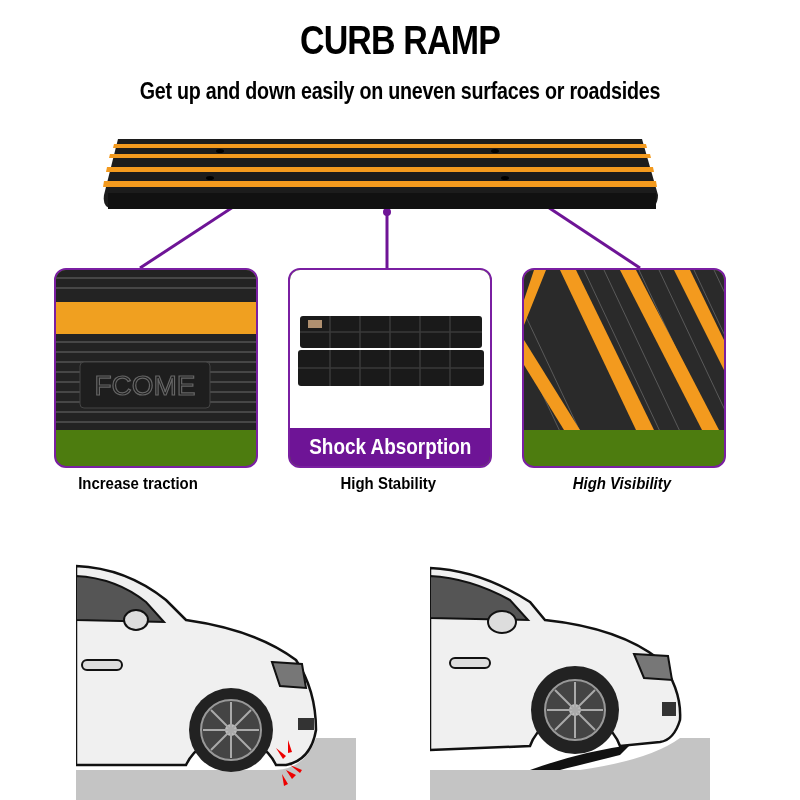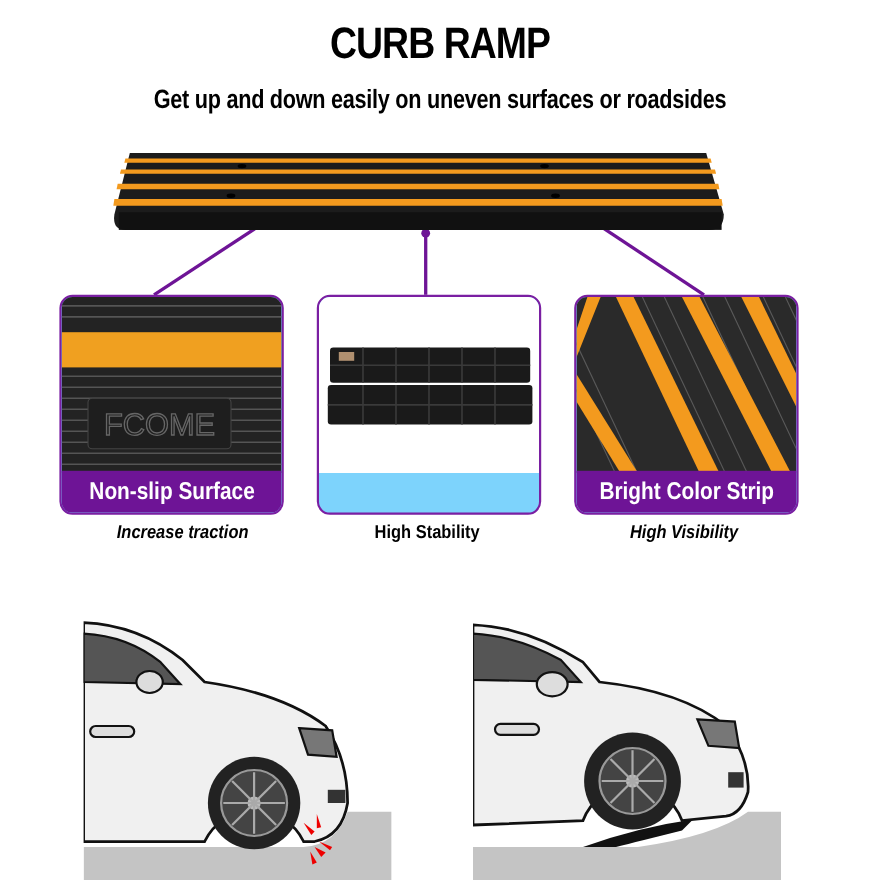--- a/index.html
+++ b/index.html
@@ -1,20 +1,20 @@
 <!DOCTYPE html>
 <html><head>
 <meta charset="utf-8">
 <style>
   html,body{margin:0;padding:0;background:#fff;}
   body{width:800px;height:800px;position:relative;overflow:hidden;font-family:"Liberation Sans",sans-serif;}
   .title{position:absolute;left:0;top:18px;width:800px;text-align:center;font-size:40px;font-weight:bold;color:#000;letter-spacing:-1px;transform:scaleX(0.85);}
   .subtitle{position:absolute;left:0;top:77px;width:800px;text-align:center;font-size:24px;font-weight:bold;color:#000;transform:scaleX(0.82);letter-spacing:-0.3px;}
   .ramp{position:absolute;left:100px;top:135px;width:560px;height:80px;}
-  .card{position:absolute;top:268px;width:200px;height:196px;border:2px solid #7a1fa2;border-radius:12px;overflow:hidden;background:#7dd3fc;}
+  .card{position:absolute;top:268px;width:200px;height:196px;border:2px solid #7a1fa2;border-radius:12px;overflow:hidden;background:#4d7c0f;}
   .card .photo{position:absolute;left:0;top:0;width:200px;height:160px;}
   .card .label{position:absolute;left:0;bottom:0;width:200px;height:38px;background:#6e1496;color:#fff;font-weight:bold;font-size:22px;line-height:38px;text-align:center;white-space:nowrap;}
   .card .label span{display:inline-block;transform:scaleX(0.86);}
   .caption{position:absolute;top:474px;width:204px;text-align:center;font-size:17px;font-weight:bold;color:#000;}
   .caption span{display:inline-block;transform:scaleX(0.88);}
   .scene{position:absolute;top:560px;width:280px;height:240px;}
   .connectors{position:absolute;left:0;top:0;width:800px;height:300px;pointer-events:none;}
 </style>
 </head>
 <body>
@@ -57,23 +57,22 @@
       <line x1="0" y1="112" x2="200" y2="112"></line>
         <line x1="0" y1="122" x2="200" y2="122"></line>
       <line x1="0" y1="132" x2="200" y2="132"></line>
         <line x1="0" y1="142" x2="200" y2="142"></line>
       <line x1="0" y1="152" x2="200" y2="152"></line>
     </g>
     <rect x="0" y="32" width="200" height="32" fill="#f0a020"></rect>
     <rect x="24" y="92" width="130" height="46" rx="4" fill="#1e1e1e" stroke="#444"></rect>
     <text x="89" y="125" text-anchor="middle" fill="none" stroke="#666" stroke-width="1.2" font-size="28" font-family="Liberation Sans, sans-serif">FCOME</text>
   </svg>
-  <div class="label"><span>Non-slip Surface</span></div>
 </div>
-<div class="caption" style="left:64px;font-style:italic;"><span>Increase traction</span></div>
+<div class="caption" style="left:36px;"><span>Increase traction</span></div>
 
 <div class="card" style="left:288px;">
   <svg class="photo" viewBox="0 0 200 160">
     <rect width="200" height="160" fill="#fff"></rect>
     <rect x="10" y="46" width="182" height="32" rx="3" fill="#1a1a1a"></rect>
     <rect x="8" y="80" width="186" height="36" rx="3" fill="#1a1a1a"></rect>
     <g stroke="#3a3a3a" stroke-width="1.5">
       <line x1="10" y1="62" x2="192" y2="62"></line>
         <line x1="8" y1="98" x2="194" y2="98"></line>
       <line x1="40" y1="46" x2="40" y2="78"></line>
@@ -82,20 +81,21 @@
         <line x1="130" y1="46" x2="130" y2="78"></line>
       <line x1="160" y1="46" x2="160" y2="78"></line>
       <line x1="40" y1="80" x2="40" y2="116"></line>
         <line x1="70" y1="80" x2="70" y2="116"></line>
       <line x1="100" y1="80" x2="100" y2="116"></line>
         <line x1="130" y1="80" x2="130" y2="116"></line>
       <line x1="160" y1="80" x2="160" y2="116"></line>
     </g>
     <rect x="18" y="50" width="14" height="8" fill="#b09070"></rect>
   </svg>
+  <div class="label"><span>Shock Absorption</span></div>
 </div>
 <div class="caption" style="left:286px;text-decoration:underline;"><span>High Stability</span></div>
 
 <div class="card" style="left:522px;">
   <svg class="photo" viewBox="0 0 200 160">
     <rect width="200" height="160" fill="#2a2a2a"></rect>
     <g stroke="#5a5a5a" stroke-width="1">
       <line x1="-40" y1="0" x2="40" y2="170"></line>
         <line x1="-20" y1="0" x2="60" y2="170"></line>
       <line x1="60" y1="0" x2="140" y2="170"></line>
@@ -106,21 +106,20 @@
         <line x1="190" y1="0" x2="270" y2="170"></line>
     </g>
     <g fill="#f39a1e">
       <polygon points="0,30 10,0 22,0 0,55"></polygon>
       <polygon points="36,0 52,0 130,160 112,160"></polygon>
       <polygon points="96,0 112,0 195,160 178,160"></polygon>
       <polygon points="150,0 166,0 200,70 200,100"></polygon>
       <polygon points="0,70 56,160 40,160 0,95"></polygon>
     </g>
   </svg>
-  <div class="label"><span>Bright Color Strip</span></div>
 </div>
 <div class="caption" style="left:520px;font-style:italic;"><span>High Visibility</span></div>
 
 <svg class="scene" style="left:76px;" viewBox="0 0 280 240">
   <path d="M0 200 L280 200 L280 210 Q230 210 220 212 L0 212 Z" fill="#fff"></path>
   <path d="M0 210 L200 210 Q230 208 240 178 L280 178 L280 240 L0 240 Z" fill="#c4c4c4"></path>
   <path d="M0 6 Q50 8 90 40 L110 60 Q180 70 220 100 Q240 130 240 170 Q235 200 210 205 L200 205 A50 50 0 0 0 110 205 L0 205 Z" fill="#f0f0f0" stroke="#111" stroke-width="2.5"></path>
   <path d="M0 16 Q40 18 70 42 L88 62 L0 60 Z" fill="#555" stroke="#111" stroke-width="2"></path>
   <ellipse cx="60" cy="60" rx="12" ry="10" fill="#ddd" stroke="#111" stroke-width="2"></ellipse>
   <rect x="6" y="100" width="40" height="10" rx="5" fill="#ddd" stroke="#111" stroke-width="2"></rect>

